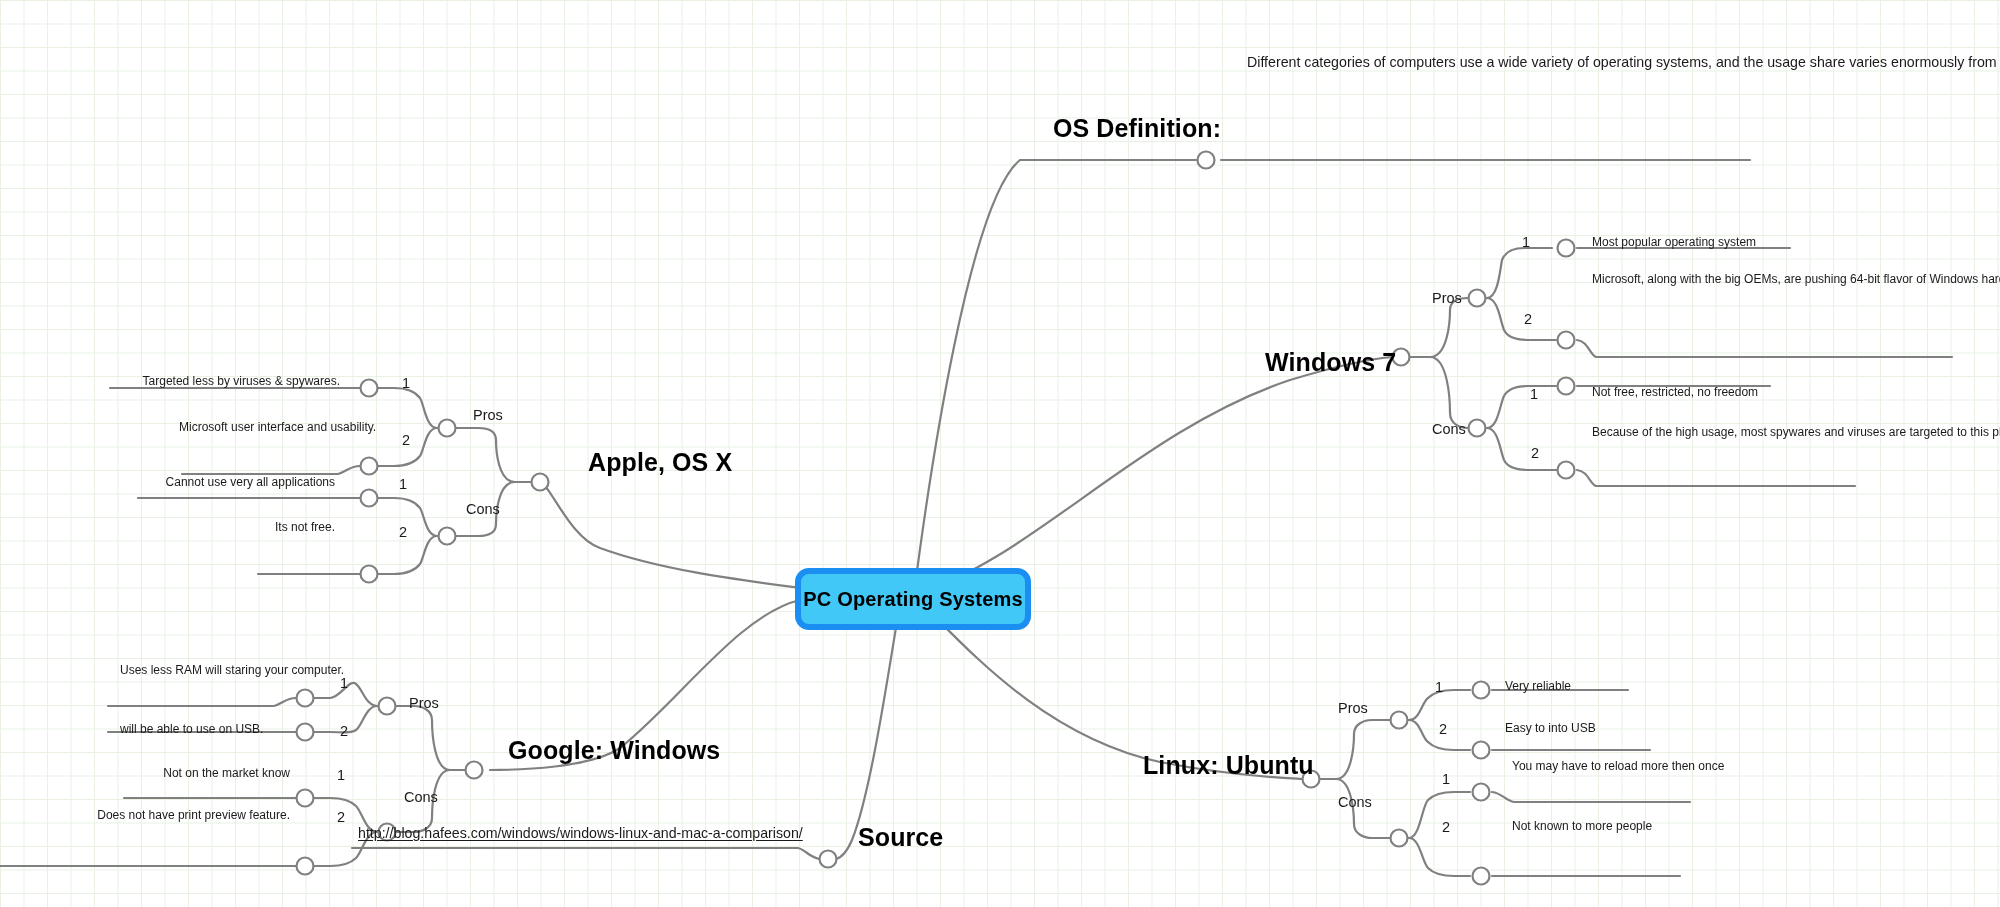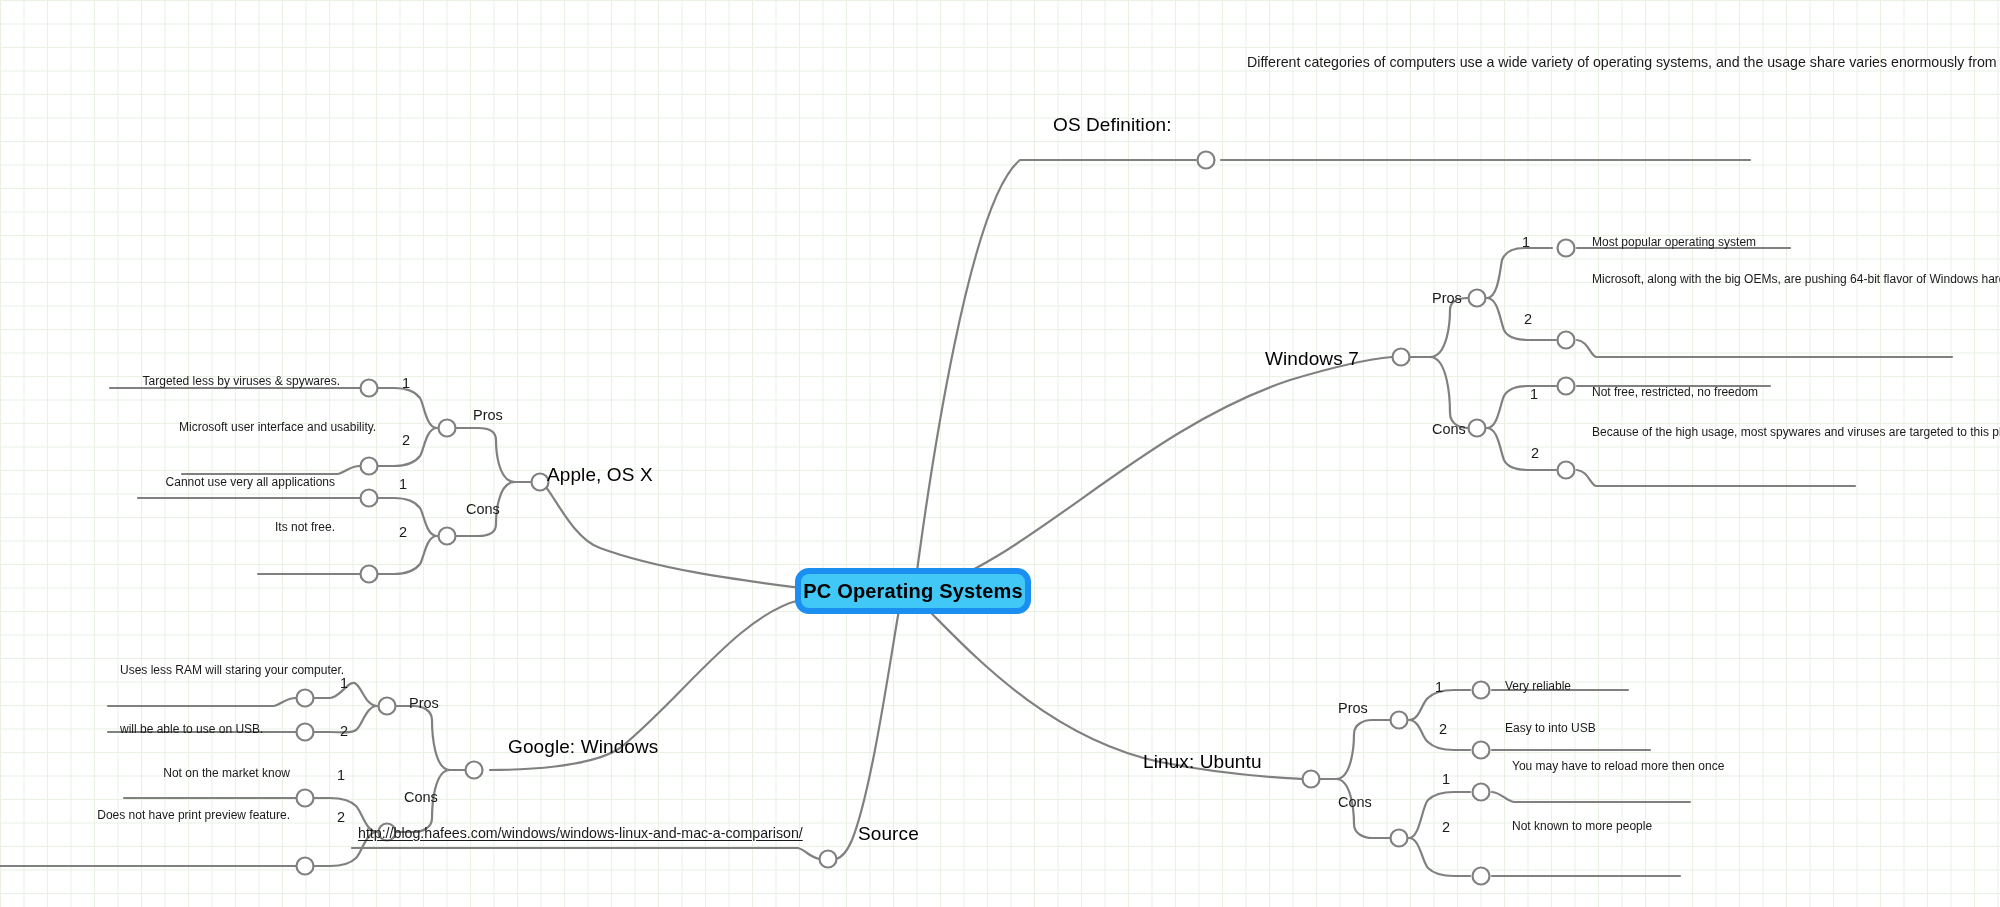--- a/index.html
+++ b/index.html
@@ -42,37 +42,37 @@
   .lbl {
     position: absolute;
     white-space: pre;
     line-height: 1.33;
   }
   .central {
     position: absolute;
     left: 795px;
     top: 568px;
     width: 236px;
-    height: 46px;
+    height: 62px;
     box-sizing: border-box;
     border: 6px solid #1b8ef2;
     border-radius: 14px;
     background: #41c8f7;
     display: flex;
     align-items: center;
     justify-content: center;
     font-size: 20px;
     font-weight: bold;
     color: #000000;
     letter-spacing: 0.2px;
     z-index: 5;
   }
   .main-label {
-    font-size: 19px;
-    font-weight: normal;
+    font-size: 25px;
+    font-weight: bold;
     color: #000000;
     letter-spacing: 0.1px;
   }
   .pc-label {
     font-size: 14.5px;
     color: #1a1a1a;
   }
   .idx {
     font-size: 14.5px;
     color: #1a1a1a;
@@ -222,21 +222,21 @@
 
   <div class="lbl idx" style="left:1521px; top:310px; width:14px;">2</div>
   <div class="lbl leaf" style="left:1592px; top:272px; width:360px;">Microsoft, along with the big OEMs, are pushing 64-bit flavor of Windows harder than ever. Given that hardware, software and driver support for 64-bit is now at an all-time high, there's very little reason for users not to migrate to 64-bit.</div>
 
   <div class="lbl idx" style="left:1527px; top:385px; width:14px;">1</div>
   <div class="lbl leaf" style="left:1592px; top:385px; width:340px;">Not free, restricted, no freedom</div>
 
   <div class="lbl idx" style="left:1528px; top:444px; width:14px;">2</div>
   <div class="lbl leaf" style="left:1592px; top:425px; width:260px;">Because of the high usage, most spywares and viruses are targeted to this platform</div>
 
-  <div class="lbl main-label" style="left:547px; top:446px;margin-top:16px;">Apple, OS X</div>
+  <div class="lbl main-label" style="left:588px; top:446px;">Apple, OS X</div>
   <div class="lbl pc-label" style="left:473px; top:406px;">Pros</div>
   <div class="lbl pc-label" style="left:466px; top:500px;">Cons</div>
 
   <div class="lbl idx" style="left:399px; top:374px; width:14px;">1</div>
   <div class="lbl leaf leaf-r" style="left:30px; top:374px; width:310px;">Targeted less by viruses &amp; spywares.</div>
 
   <div class="lbl idx" style="left:399px; top:431px; width:14px;">2</div>
   <div class="lbl leaf" style="left:179px; top:420px; width:175px;">Microsoft user interface and usability.</div>
 
   <div class="lbl idx" style="left:396px; top:475px; width:14px;">1</div>

